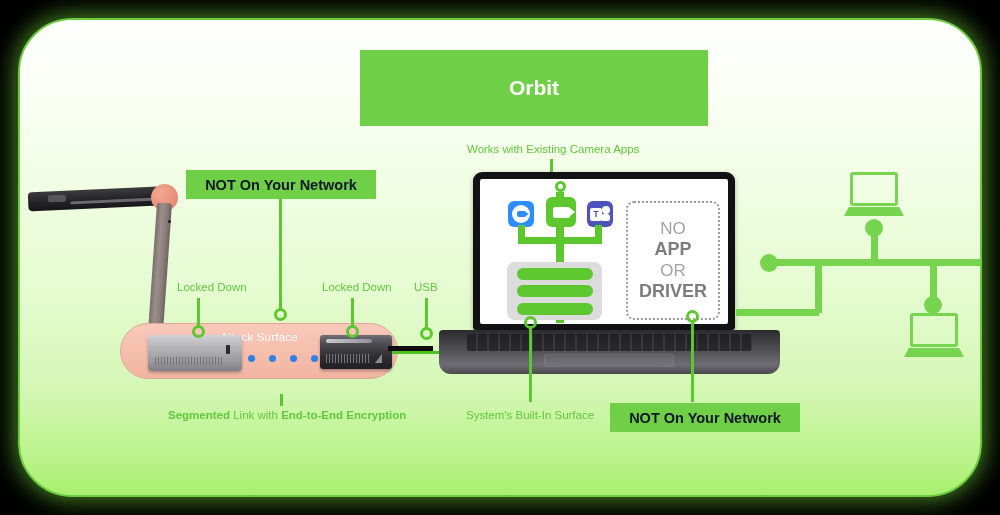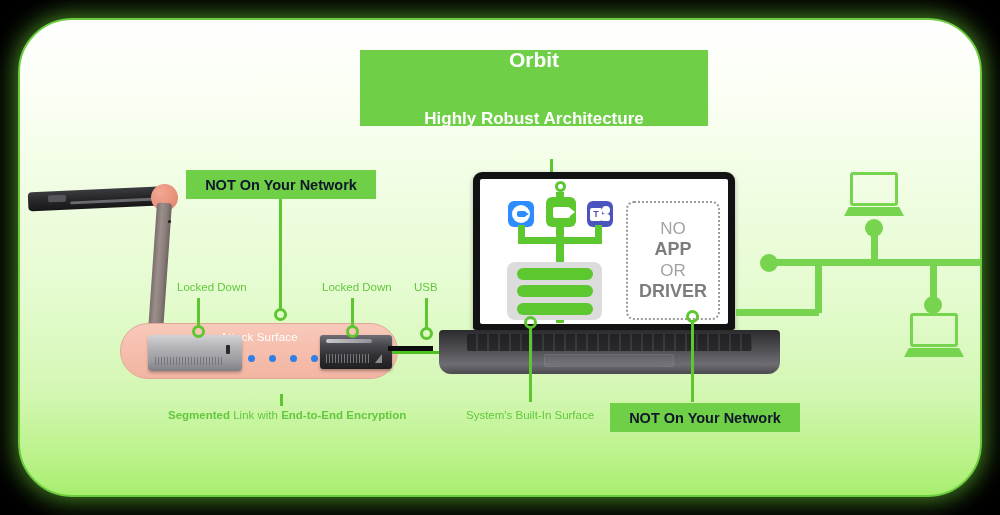--- a/index.html
+++ b/index.html
@@ -255,21 +255,20 @@
   }
 </style>
 </head>
 <body>
 
 <div id="stage">
   <div id="panel">
 
     <div id="title-box">
       <span class="t1">Orbit</span>
-      <span class="t3">Highly Robust Architecture</span>
     </div>
 
     <div class="badge" id="badge-left" style="left:166px; top:150px; width:190px; height:29px; font-size:14.5px;">NOT On Your Network</div>
     <div class="lline" style="left:259px; top:179px; height:110px;"></div>
     <div class="ring" style="left:254px; top:288px; width:13px; height:13px;"></div>
 
     <div id="cam-head">
       <span id="cam-head-lens"></span>
     </div>
     <div id="cam-joint"></div>
@@ -311,20 +310,21 @@
 
     <div id="cable-black"></div>
     <div id="cable-green"></div>
     <div id="cable-green2"></div>
 
     <div class="lbl" style="left:148px; top:389px; font-size:11.5px;">
       <b>Segmented</b><span> Link with </span><b>End-to-End Encryption</b>
     </div>
     <div class="lline" style="left:260px; top:374px; height:12px;"></div>
 
+    <div class="lbl" style="left:447px; top:123px;">Works with Existing Camera Apps</div>
     <div class="lline" style="left:530px; top:139px; height:30px;"></div>
 
     <div id="lap-lid">
       <div id="lap-screen">
 
         <div id="s-ring"></div>
 
         <div class="appicon" id="ic-zoom">
           <span class="zbubble">
             <span class="camglyph"></span>

